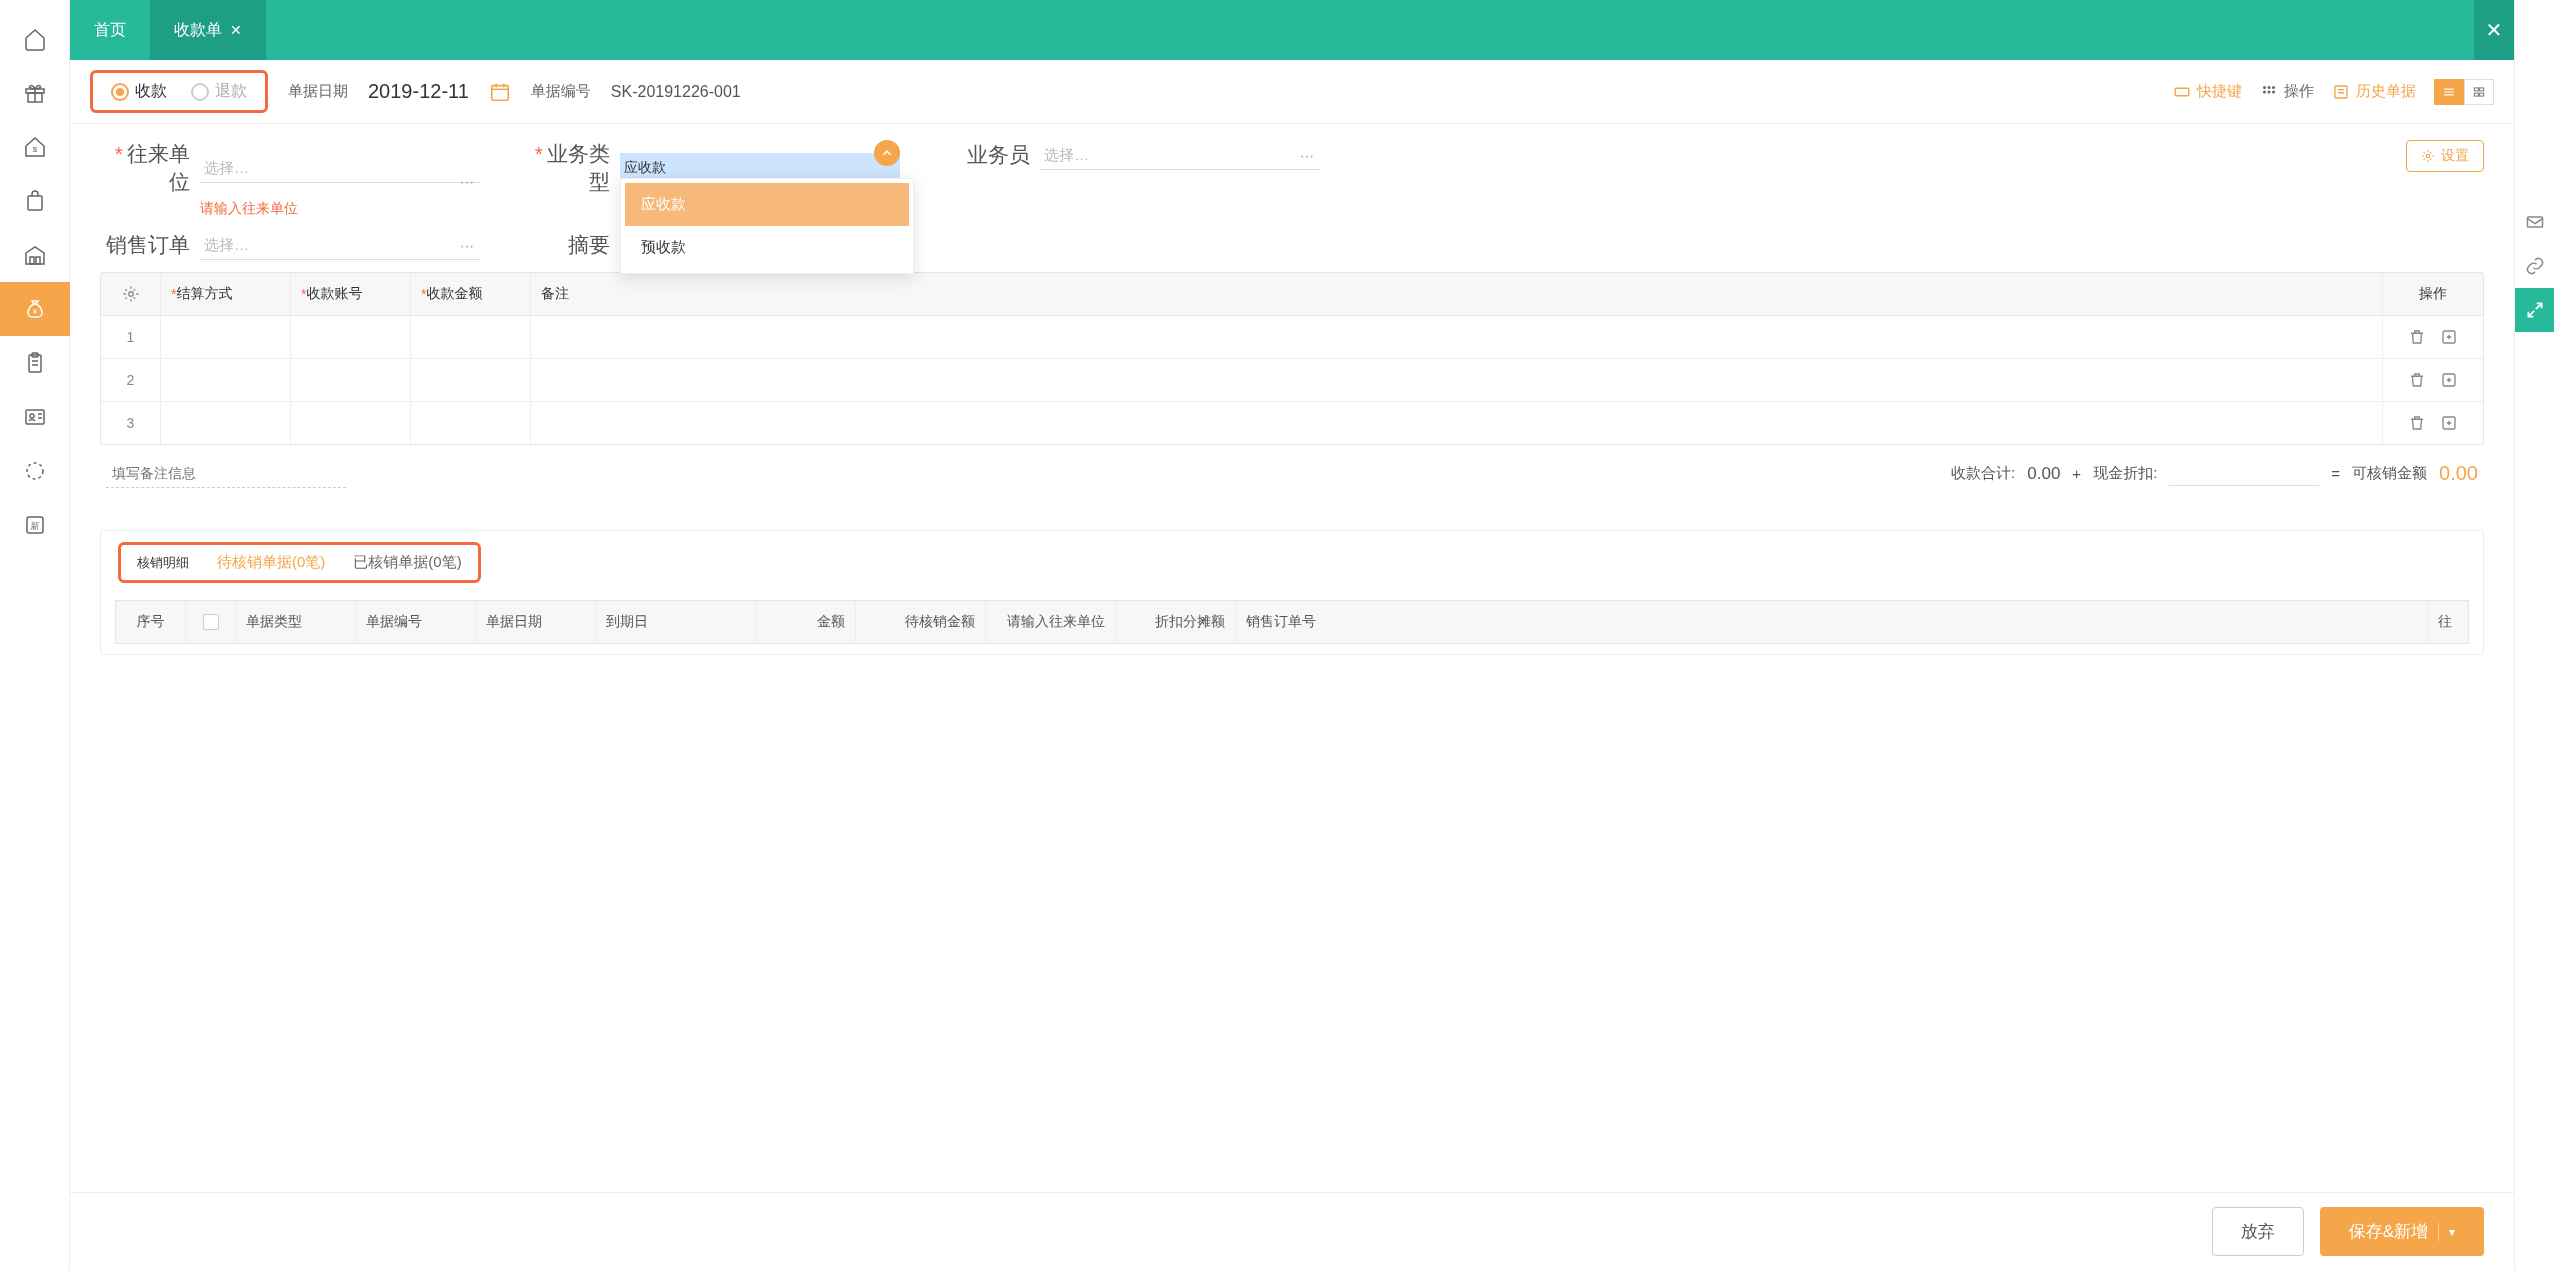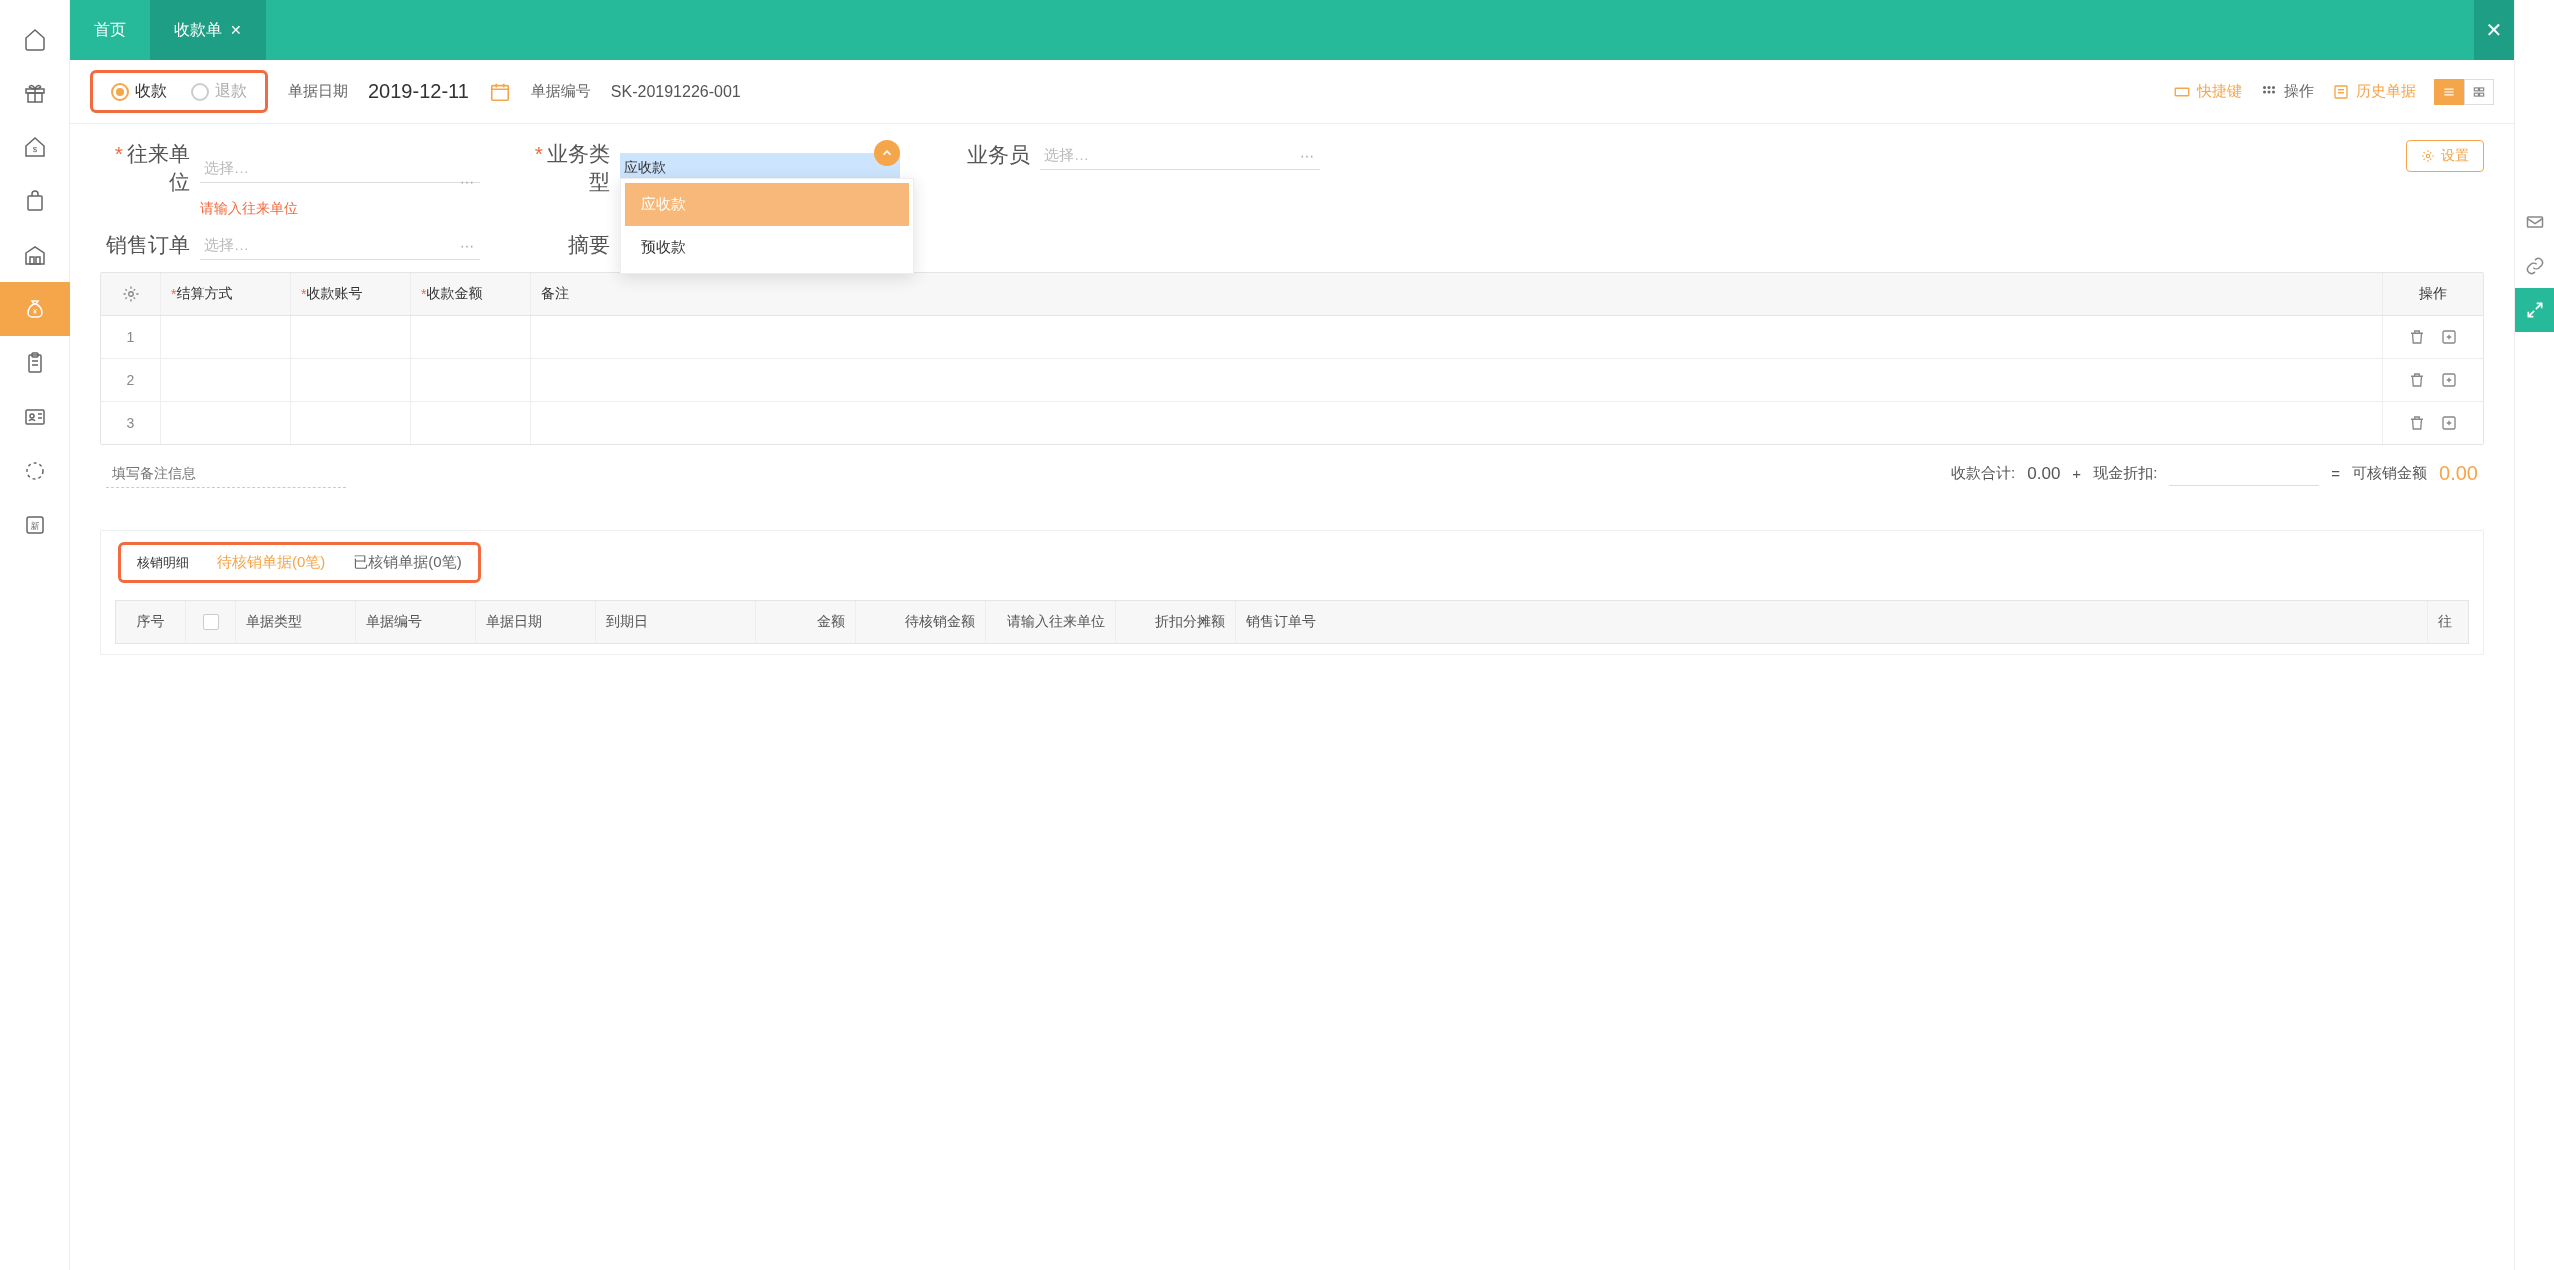--- a/index.html
+++ b/index.html
@@ -456,20 +456,28 @@
             <div class="wc wc-disc">折扣分摊额</div>
             <div class="wc wc-order">销售订单号</div>
             <div class="wc wc-cust">往</div>
           </div>
         </div>
       </div>
 
       <div style="height:30px;"></div>
     </div>
 
+    <div class="footer">
+      <button class="btn-big btn-discard">放弃</button>
+      <button class="btn-big btn-save">
+        <span>保存&amp;新增</span>
+        <span class="sep"></span>
+        <span class="caret">▾</span>
+      </button>
+    </div>
   </div>
 
   <div class="rail">
     <div class="rail-item">
         <svg width="20" height="20" viewBox="0 0 24 24" fill="none" stroke="currentColor" stroke-width="1.8">
           <rect x="3" y="6" width="18" height="12" rx="1"></rect>
           <path d="M3 8l9 6 9-6"></path>
         </svg>
       </div>
     <div class="rail-item">

